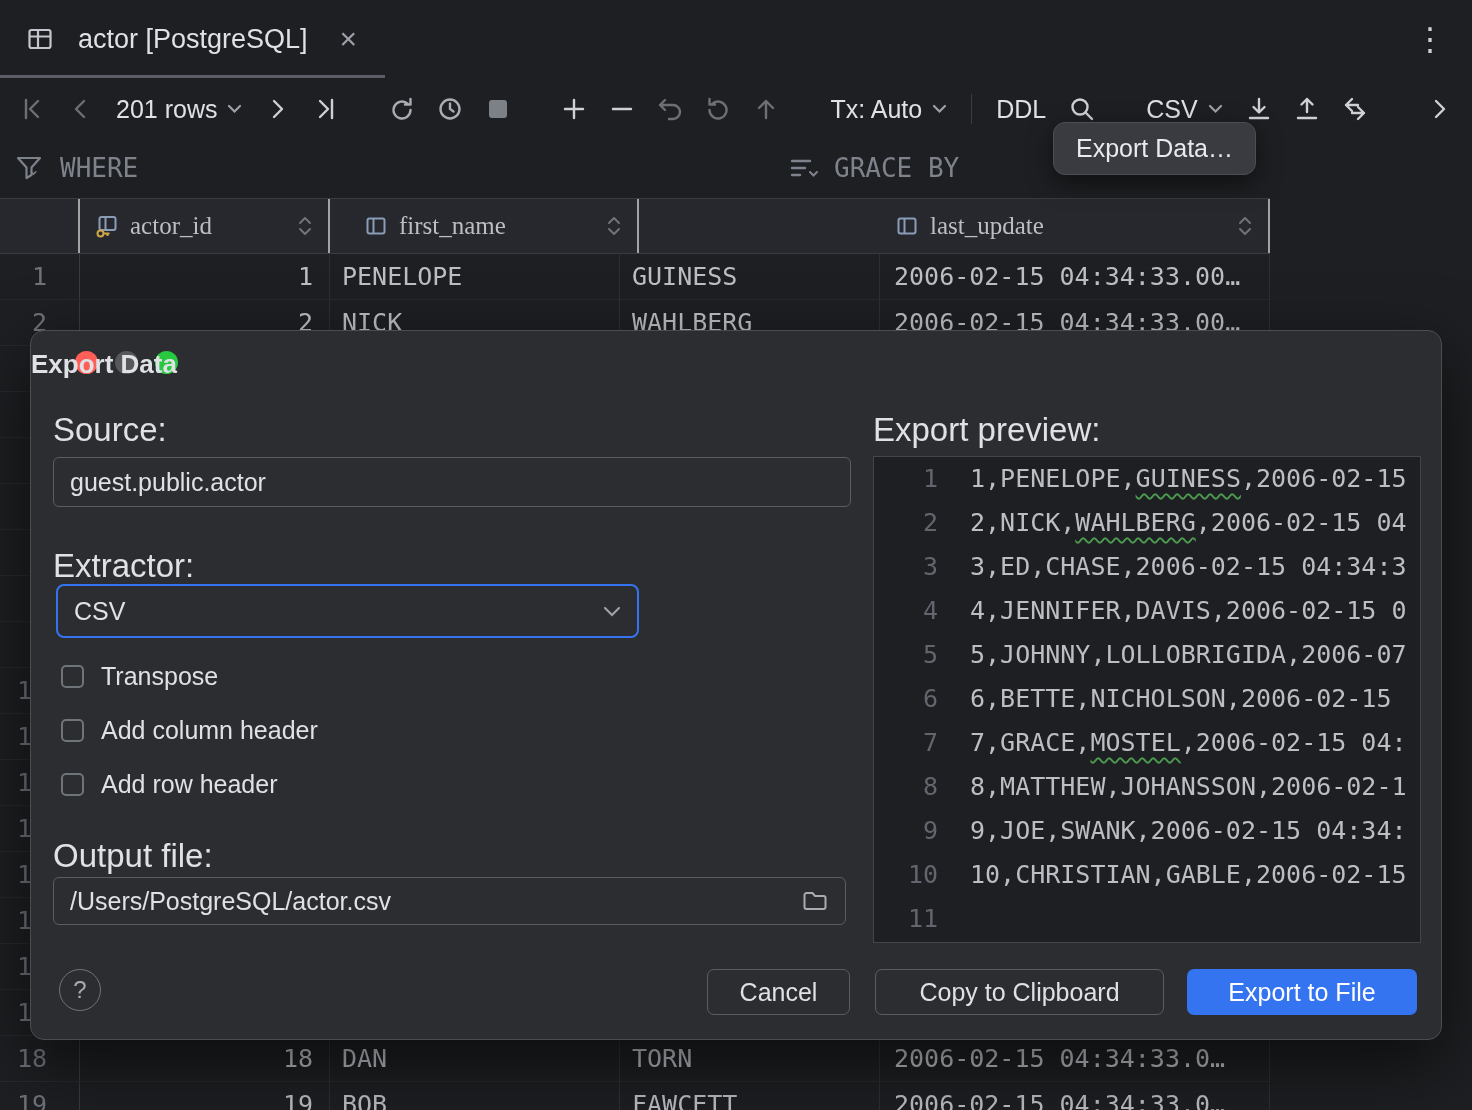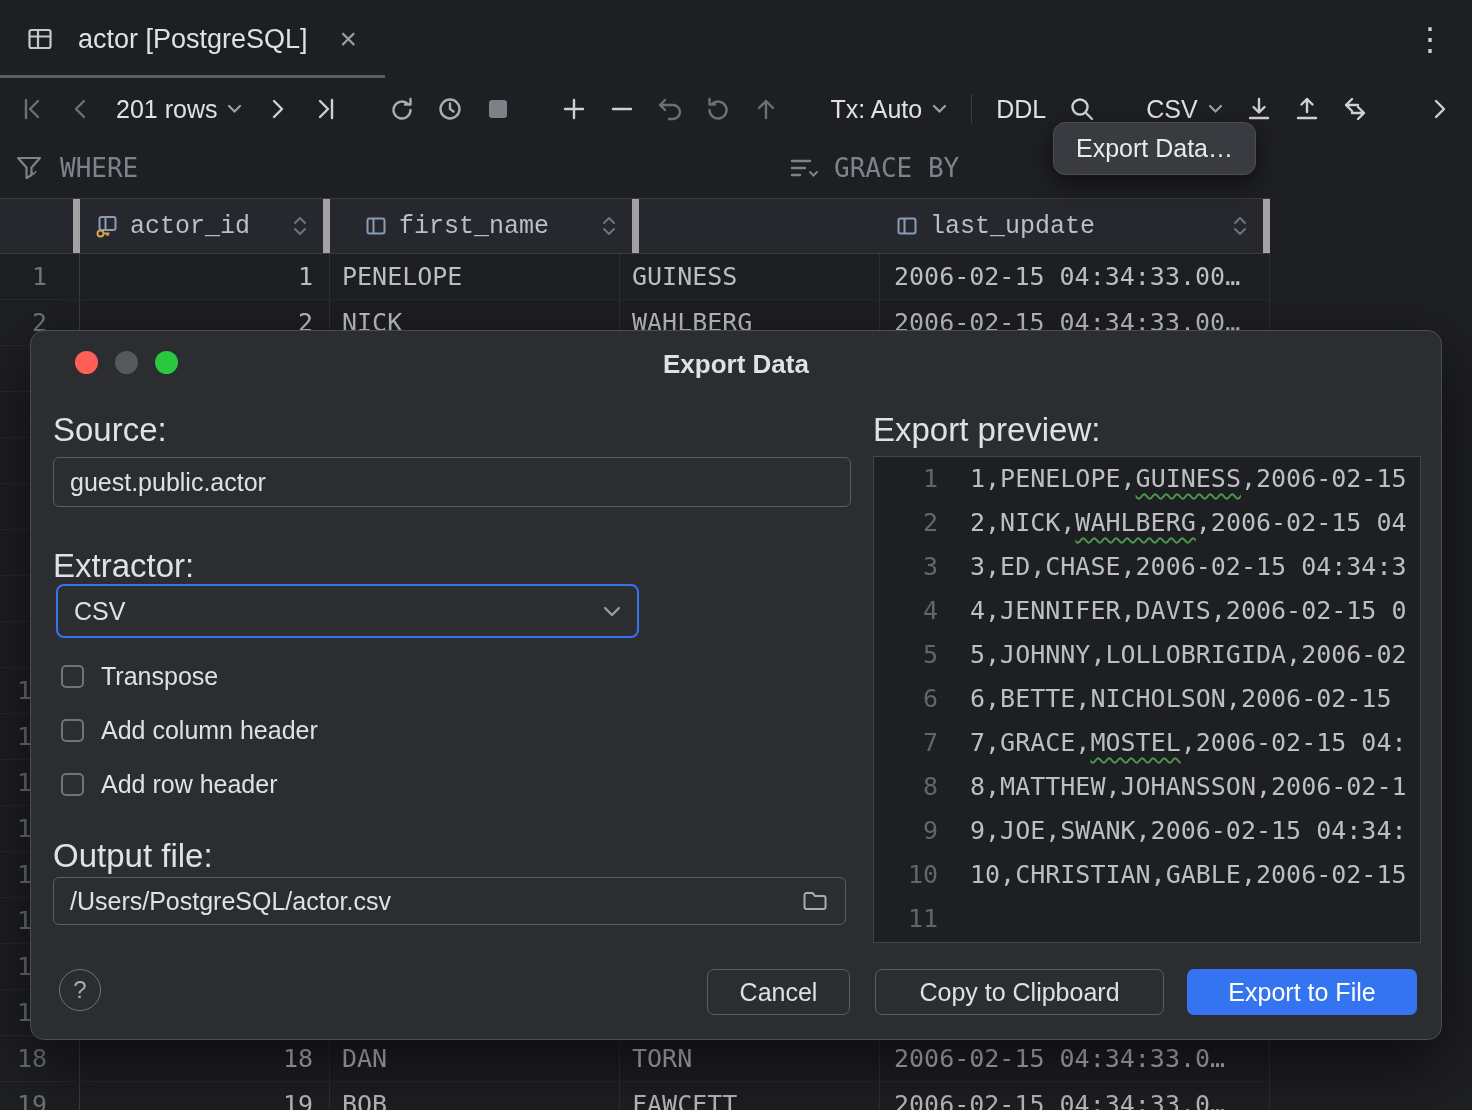--- a/index.html
+++ b/index.html
@@ -37,42 +37,42 @@
 
   
   .filterbar { position:absolute; top:138px; left:0; right:0; height:60px; }
   .filter-item { position:absolute; top:0; height:60px; display:flex; align-items:center; gap:14px;
     font-family:"DejaVu Sans Mono", monospace; font-size:26px; color:#7d828b; }
 
   
   .gridhead { position:absolute; top:198px; left:0; width:1270px; height:56px;
     background:#26282e; border-top:1px solid #393b40; border-bottom:1px solid #393b40; z-index:1; }
   .gh-cell { position:absolute; top:0; height:100%; display:flex; align-items:center; gap:10px;
-    padding:0 14px; border-right:7px solid #a3a3a3;
-    font-family:Liberation Mono, monospace; font-size:25px; color:#bcbec4; overflow:hidden; white-space:nowrap; }
+    padding:0 14px; border-right:2px solid #a3a3a3;
+    font-family:Liberation Serif, serif; font-size:25px; color:#bcbec4; overflow:hidden; white-space:nowrap; }
   .sortic { margin-left:auto; flex:none; }
   .grid-body { position:absolute; inset:0; z-index:1; }
   .grid-row { position:absolute; left:0; width:1270px; height:46px;
     font-family:"DejaVu Sans Mono", monospace; font-size:25px; color:#bcbec4;
     border-bottom:1px solid #27292d; }
   .cell { position:absolute; top:0; height:45px; line-height:45px; overflow:hidden; white-space:nowrap; border-right:1px solid #2d2f34; }
   .cell.rownum { left:0; width:80px; text-align:right; padding-right:32px; color:#6f737a; border-right:1px solid #393b40; }
   .cell.c-id   { left:80px;  width:250px; text-align:right; padding-right:16px; }
   .cell.c-first{ left:330px; width:290px; padding-left:12px; }
   .cell.c-last { left:620px; width:260px; padding-left:12px; }
   .cell.c-upd  { left:880px; width:390px; padding-left:14px; }
 
   
   .dialog { position:absolute; left:30px; top:330px; width:1412px; height:710px; z-index:10;
     background:#2b2d30; border:1px solid #4a4d52; border-radius:14px;
     box-shadow:0 24px 70px rgba(0,0,0,.6); }
   .traffic { position:absolute; left:44px; top:20px; display:flex; gap:17px; }
   .tl { width:23px; height:23px; border-radius:50%; }
   .tl.red { background:#ff5f57; } .tl.gray { background:#56585c; } .tl.green { background:#28c840; }
-  .dlg-title { position:absolute; top:18px; left:0; right:0; text-align:center; font-size:26px; font-weight:bold; color:#dfe1e5; }
+  .dlg-title { position:absolute; top:18px; left:0; right:0; font-size:26px; font-weight:bold; color:#dfe1e5; }
   .lbl { position:absolute; font-size:33px; color:#dfe1e5; white-space:nowrap; }
   .field { position:absolute; display:flex; align-items:center; padding:0 16px;
     background:#2b2d30; border:1px solid #5a5d63; border-radius:6px;
     font-size:25px; color:#dfe1e5; white-space:nowrap; overflow:hidden; }
   .field.select { border:2px solid #3574f0; border-radius:8px; justify-content:space-between; }
   .cb-row { position:absolute; left:30px; display:flex; align-items:center; gap:17px; height:30px; font-size:25px; color:#dfe1e5; }
   .cb-box { width:23px; height:23px; border:2px solid #6f737a; border-radius:5px; background:transparent; flex:none; }
   .help { position:absolute; width:42px; height:42px; border-radius:50%; border:1px solid #6f737a;
     display:flex; align-items:center; justify-content:center; font-size:24px; color:#a8abb2; }
   .btn { position:absolute; height:46px; border-radius:7px; display:flex; align-items:center; justify-content:center; font-size:25px; white-space:nowrap; }
@@ -465,21 +465,21 @@
         <div class="pline">
           <span class="pnum">3</span>
           <span class="ptext"><span>3,ED,CHASE,2006-02-15 04:34:3</span></span>
         </div>
         <div class="pline">
           <span class="pnum">4</span>
           <span class="ptext"><span>4,JENNIFER,DAVIS,2006-02-15 0</span></span>
         </div>
         <div class="pline">
           <span class="pnum">5</span>
-          <span class="ptext"><span>5,JOHNNY,LOLLOBRIGIDA,2006-02</span></span>
+          <span class="ptext"><span>5,JOHNNY,LOLLOBRIGIDA,2006-07</span></span>
         </div>
         <div class="pline">
           <span class="pnum">6</span>
           <span class="ptext"><span>6,BETTE,NICHOLSON,2006-02-15</span></span>
         </div>
         <div class="pline">
           <span class="pnum">7</span>
           <span class="ptext"><span>7,GRACE,</span><span class="sq">MOSTEL</span><span>,2006-02-15 04:</span></span>
         </div>
         <div class="pline">

